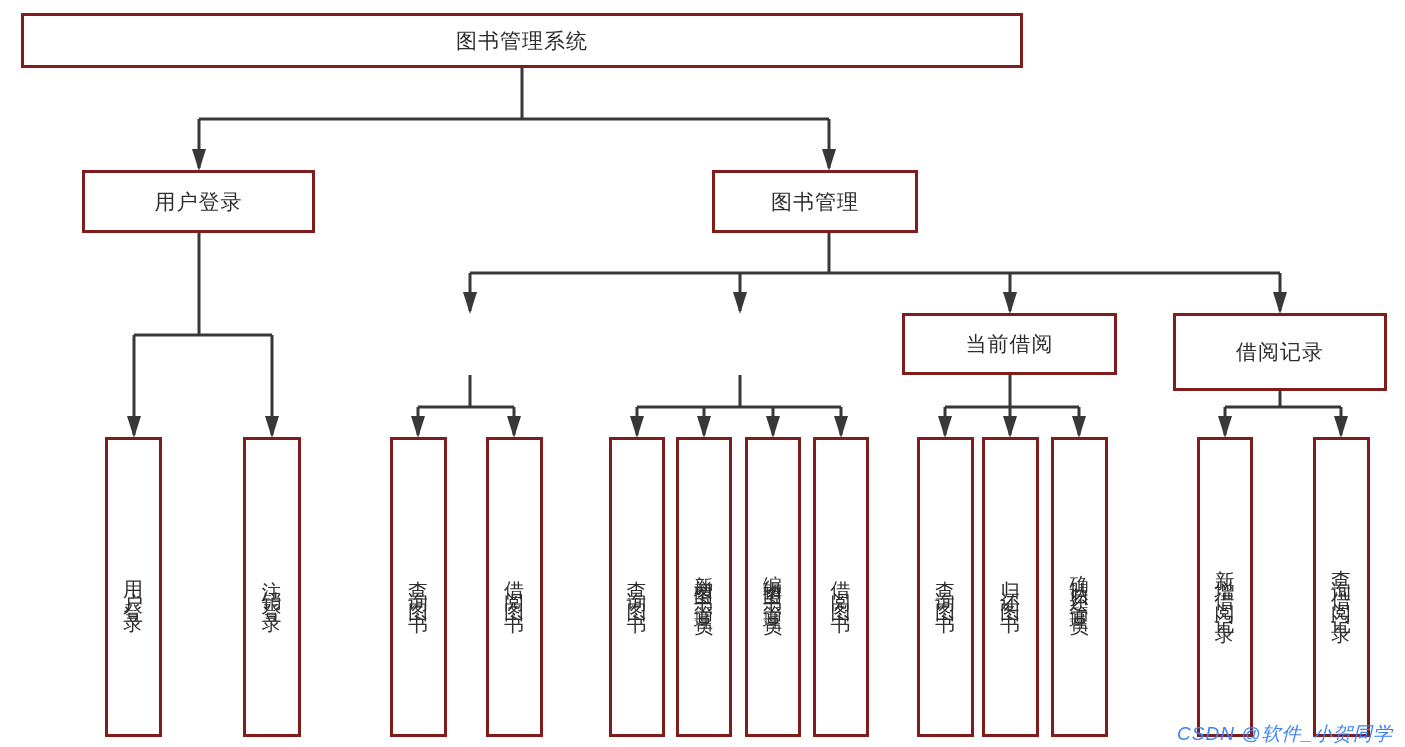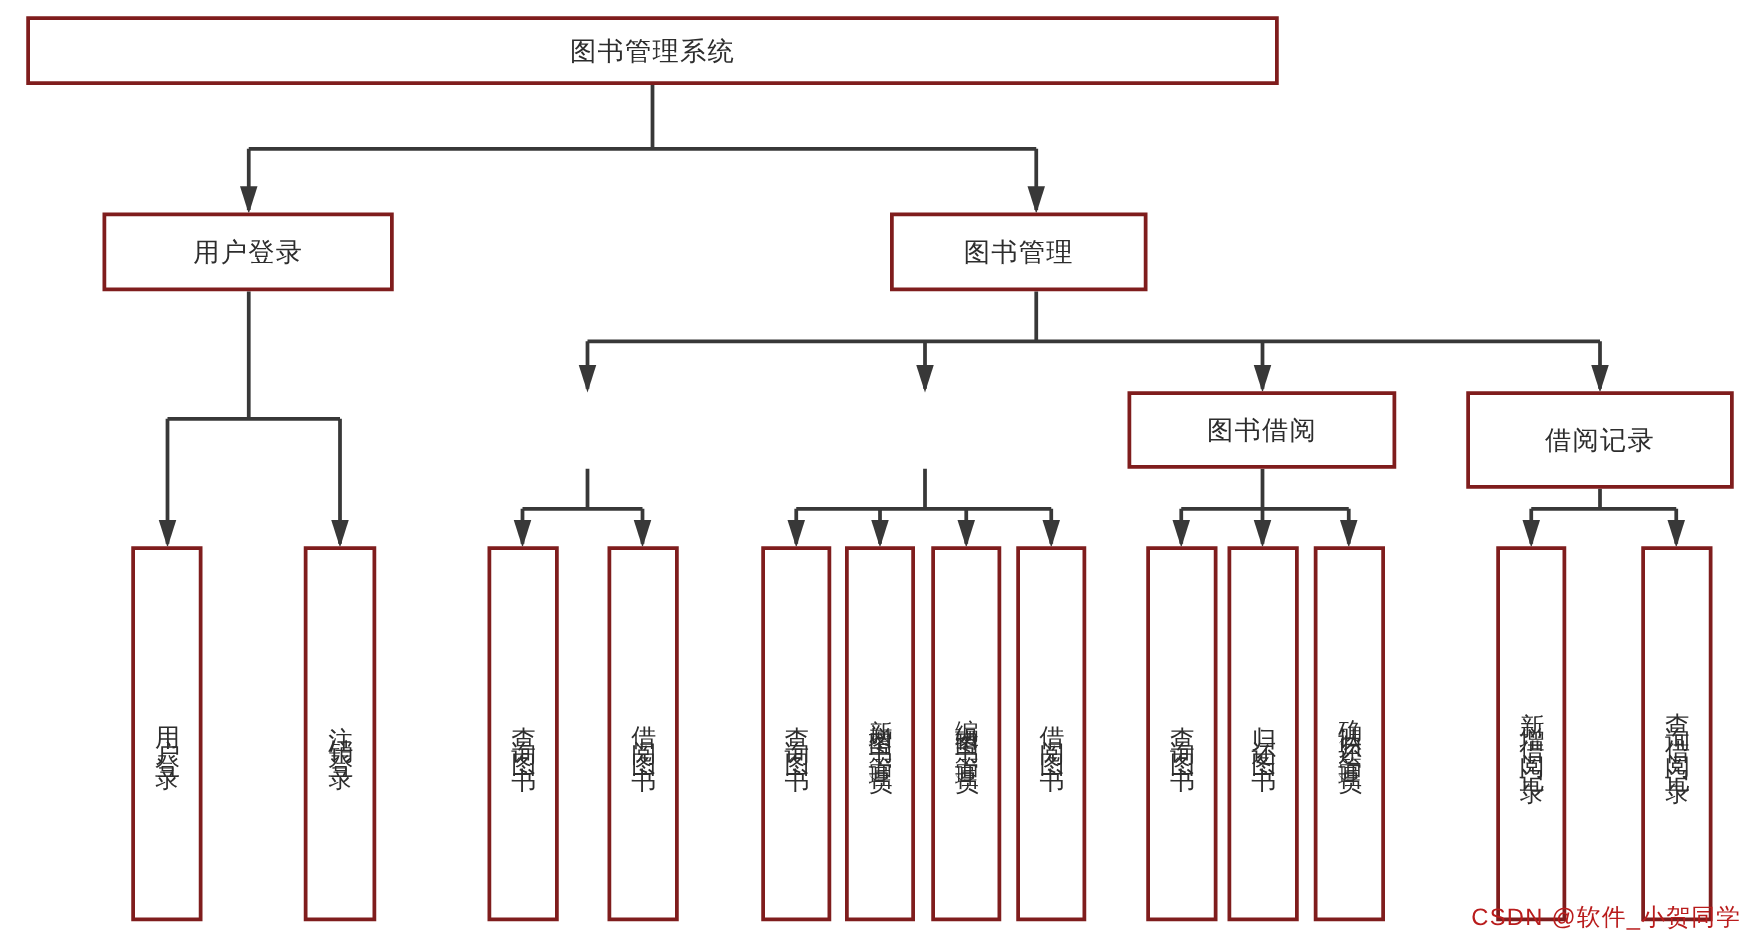--- a/index.html
+++ b/index.html
@@ -14,21 +14,21 @@
     display:flex;align-items:center;justify-content:center;
   }
   .box.h span{font-size:21px;letter-spacing:1px;white-space:nowrap;}
   .box.v span{
     writing-mode:vertical-rl;text-orientation:mixed;
     font-size:20px;letter-spacing:11px;line-height:1;white-space:nowrap;
   }
   .box.v span.tight{font-size:19px;letter-spacing:6px;}
   .watermark{
     position:absolute;right:12px;top:721px;
-    font-size:19px;color:#b91c1c;letter-spacing:1px;white-space:nowrap;
+    font-size:19px;color:#3b82f6;letter-spacing:1px;white-space:nowrap;font-style:italic;
   }
 </style>
 </head>
 <body>
 
 <div class="stage">
 
   <svg class="wires" width="1405" height="747" viewBox="0 0 1405 747">
     <g stroke="#383838" stroke-width="3" fill="none">
       <path d="M522 68 V119 M199 119 H829 M199 119 V168 M829 119 V168"></path>
@@ -67,21 +67,21 @@
   </div>
 
   <div class="box h" style="left:82px;top:170px;width:233px;height:63px">
     <span>用户登录</span>
   </div>
   <div class="box h" style="left:712px;top:170px;width:206px;height:63px">
     <span>图书管理</span>
   </div>
 
   <div class="box h" style="left:902px;top:313px;width:215px;height:62px">
-    <span>图书借阅</span>
+    <span>当前借阅</span>
   </div>
   <div class="box h" style="left:1173px;top:313px;width:214px;height:78px">
     <span>借阅记录</span>
   </div>
 
   <div class="box v" style="left:105px;top:437px;width:57px;height:300px">
     <span>用户登录</span>
   </div>
   <div class="box v" style="left:243px;top:437px;width:58px;height:300px">
     <span>注销登录</span>

